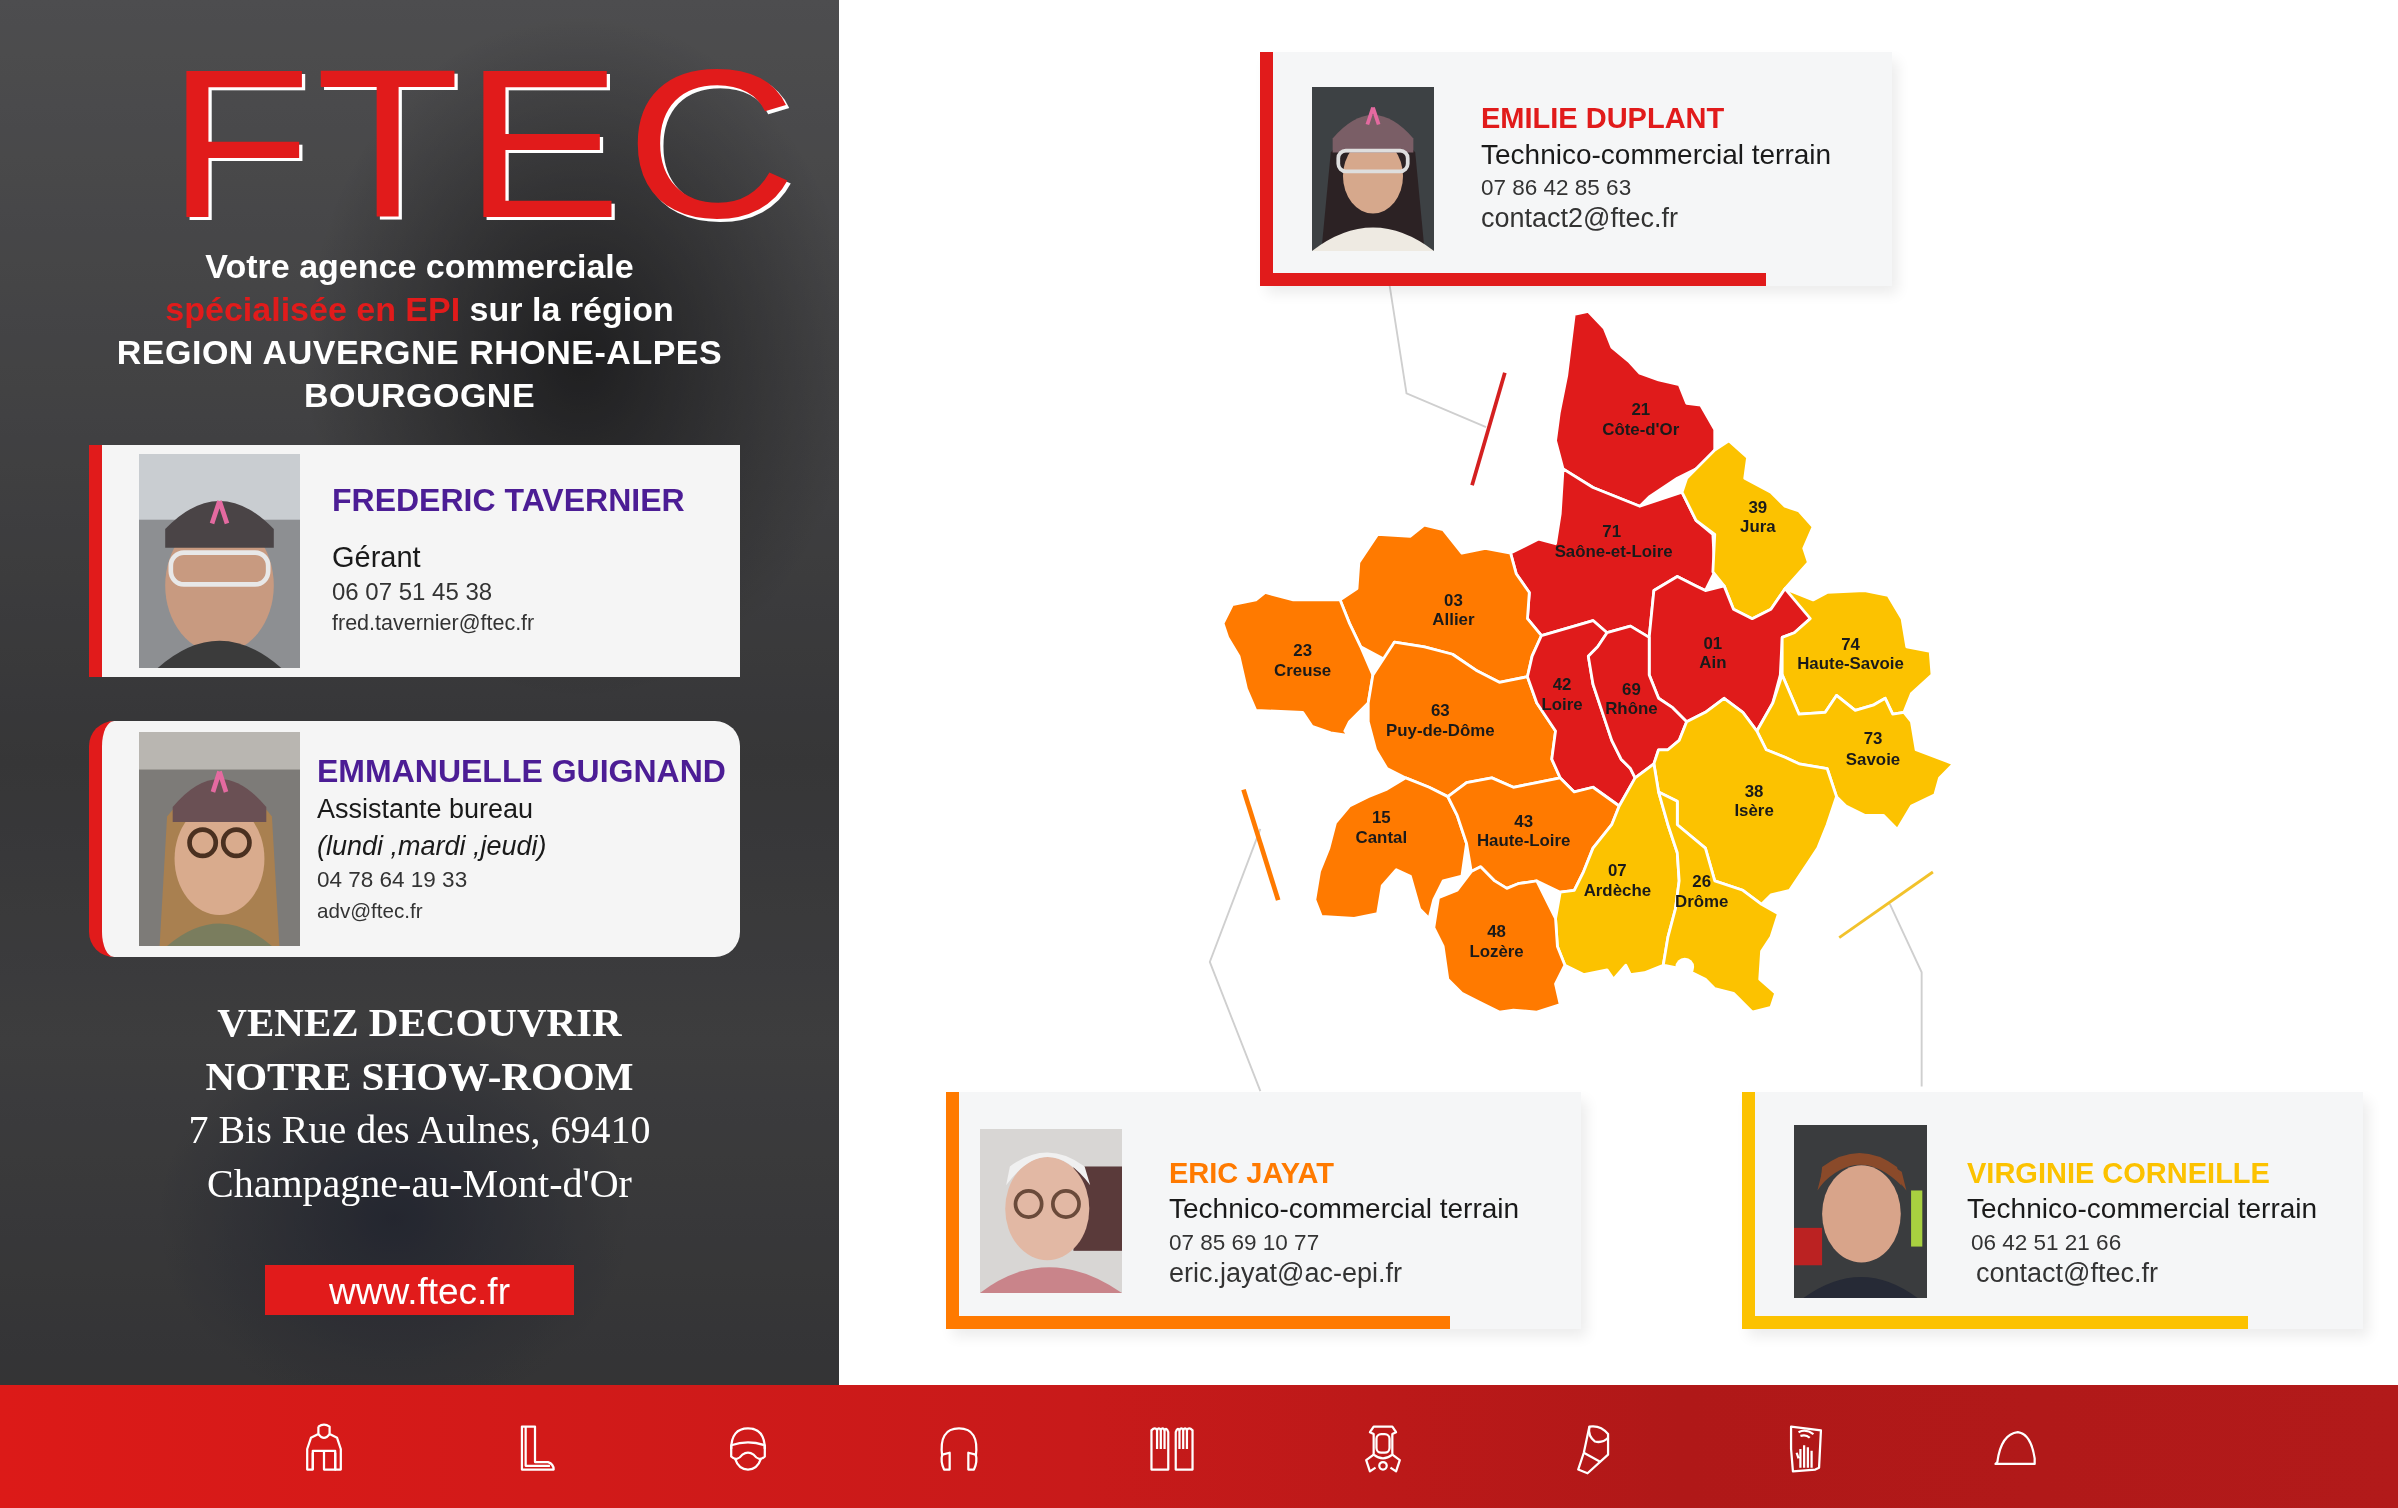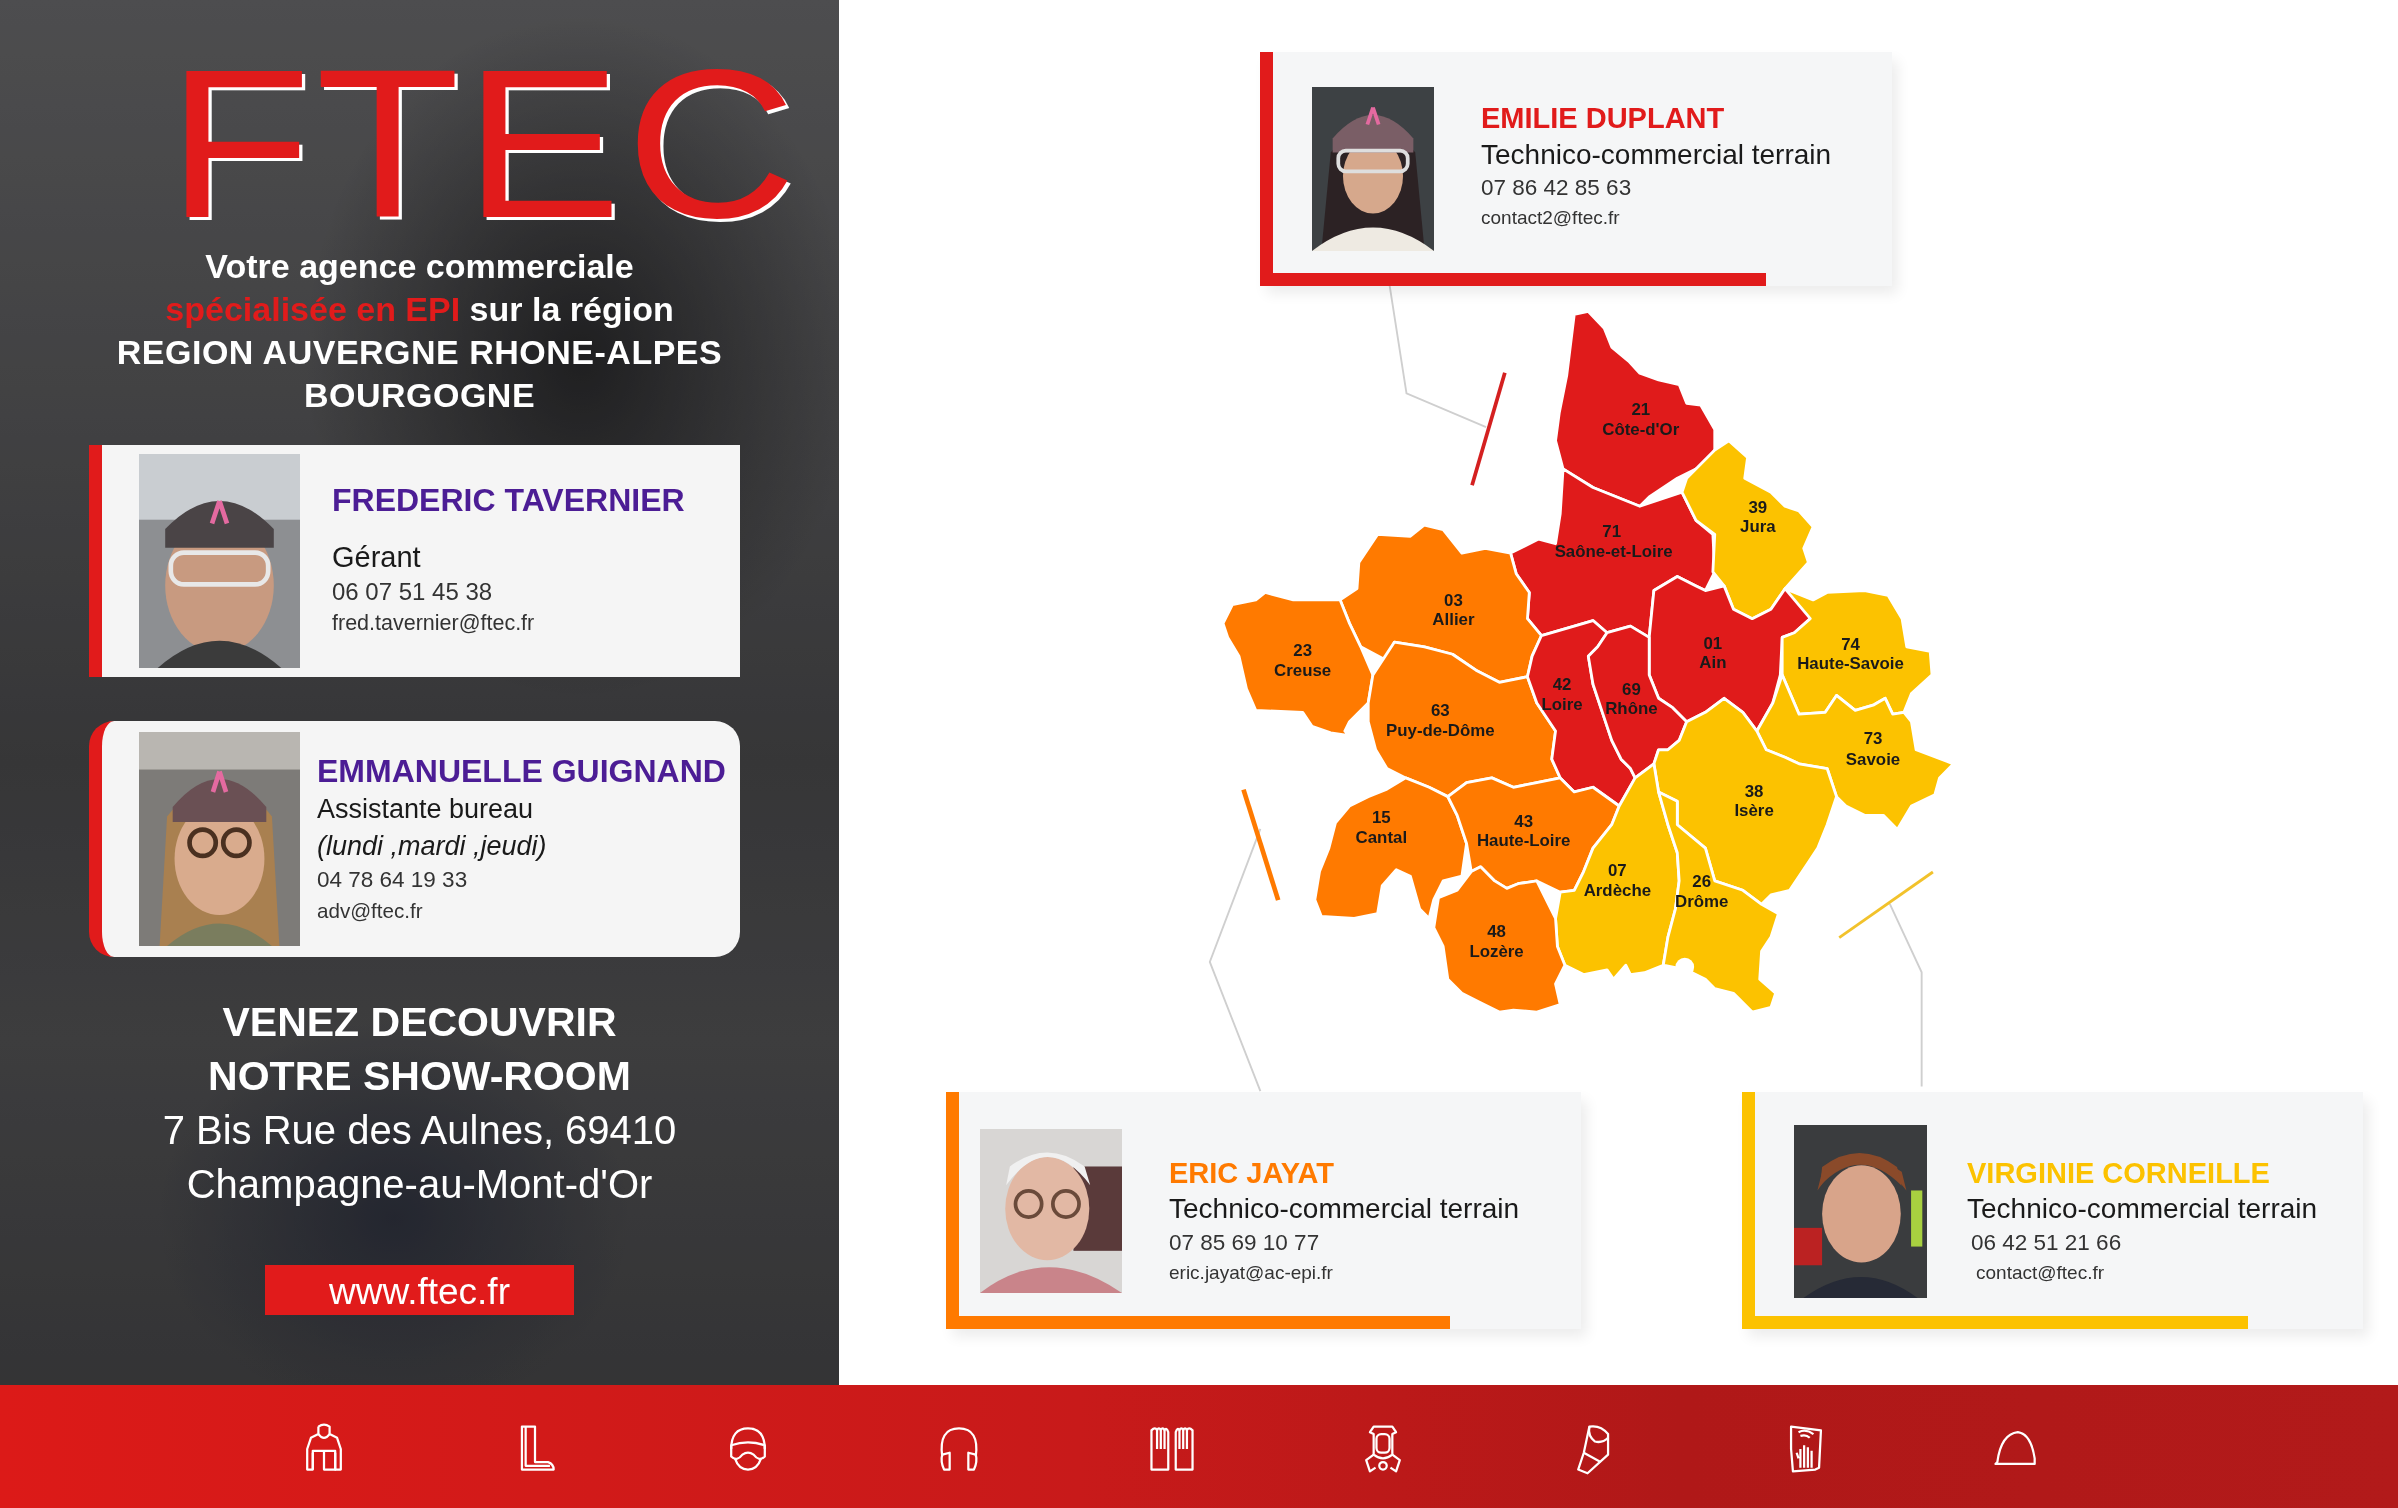--- a/index.html
+++ b/index.html
@@ -37,21 +37,21 @@
   }
   .lcard .photo { position: absolute; left: 37px; width: 161px; }
   .lcard .info { position: absolute; }
   .lcard .name { color: #4c1d95; font-weight: 700; font-size: 32px; line-height: 37px; white-space: nowrap; }
   .lcard .role { color: #1a1a1a; font-size: 29px; line-height: 37px; white-space: nowrap; }
   .lcard .hours { color: #1a1a1a; font-size: 27px; font-style: italic; line-height: 36px; white-space: nowrap; }
   .lcard .phone { color: #333333; font-size: 24px; line-height: 32px; white-space: nowrap; }
   .lcard .email { color: #333333; font-size: 21.5px; line-height: 30px; white-space: nowrap; }
 
   .showroom {
-    position: absolute; left: 0; top: 995px; width: 839px; text-align: center; color: #ffffff;
+    position: absolute; left: 0; top: 995px; width: 839px; text-align: center; color: #ffffff; font-family: Liberation Serif, serif;
   }
   .showroom .title { font-weight: 700; font-size: 41px; line-height: 54px; }
   .showroom .addr { font-size: 40px; line-height: 54px; font-weight: 400; }
   .website-button {
     position: absolute; left: 265px; top: 1265px; width: 309px; height: 50px;
     background: #e11b1b; color: #ffffff; font-size: 37px; line-height: 54px; text-align: center;
     text-decoration: none; display: block;
   }
 
   
@@ -65,21 +65,21 @@
   
   .rcard {
     position: absolute; background: #f5f6f7; box-shadow: 5.6px 7.5px 13px rgba(0,0,0,0.08);
   }
   .rcard .border-v { position: absolute; left: 0; top: 0; width: 13px; }
   .rcard .border-h { position: absolute; left: 0; height: 13px; }
   .rcard .photo { position: absolute; }
   .rcard .name { position: absolute; font-weight: 700; font-size: 29px; line-height: 34px; white-space: nowrap; }
   .rcard .role { position: absolute; color: #1a1a1a; font-size: 28px; line-height: 34px; white-space: nowrap; }
   .rcard .phone { position: absolute; color: #333333; font-size: 22.5px; line-height: 28px; white-space: nowrap; }
-  .rcard .email { position: absolute; color: #333333; font-size: 19px; line-height: 28px; white-space: nowrap; }
+  .rcard .email { position: absolute; color: #333333; font-size: 27px; line-height: 28px; white-space: nowrap; }
 
   .photo-ph { overflow: hidden; }
   .photo-ph svg { width: 100%; height: 100%; display: block; }
 
   
   .map { position: absolute; left: 1209px; top: 300px; width: 768px; height: 731px; }
   .map svg { width: 768px; height: 731px; display: block; }
   .dept-label { font-family: "Liberation Sans", sans-serif; font-weight: 700; font-size: 18px; fill: #1a1a1a; text-anchor: middle; }
 
   .connectors { position: absolute; left: 0; top: 0; width: 2399px; height: 1508px; pointer-events: none; }

